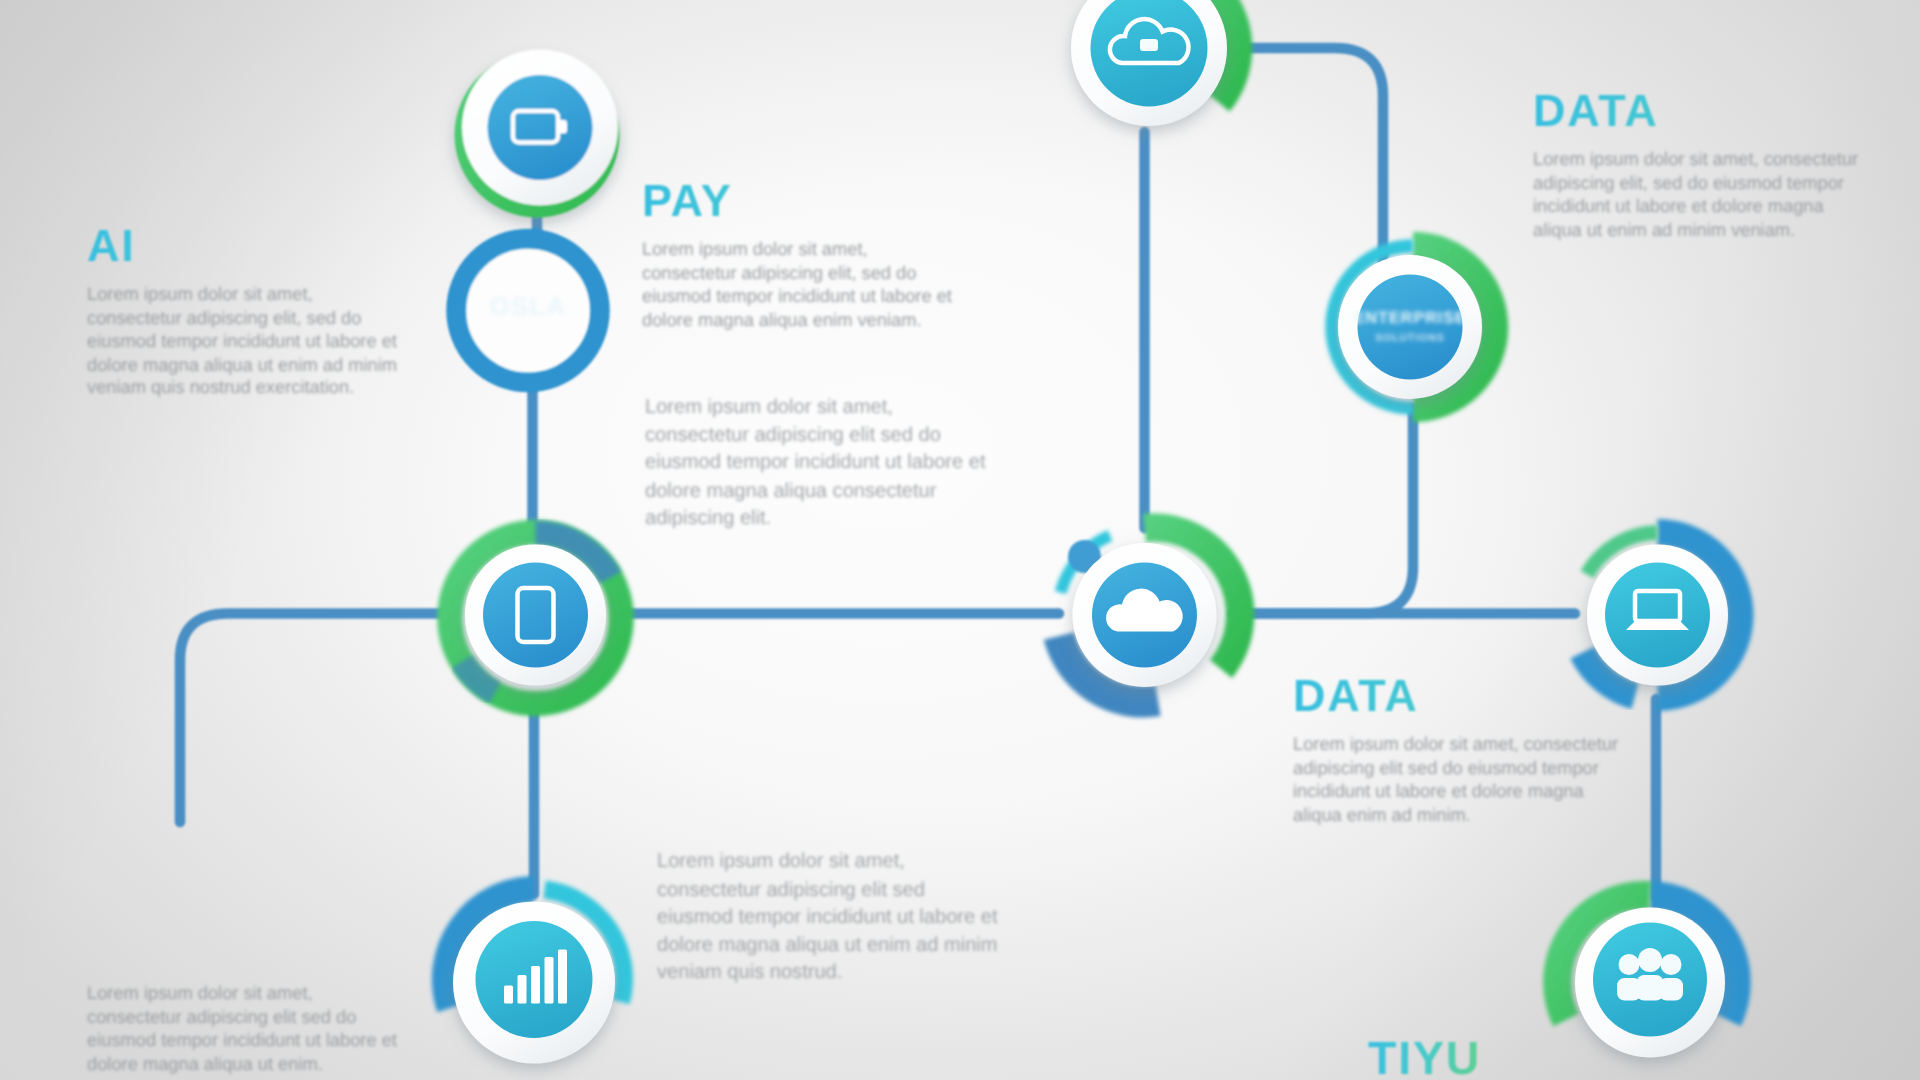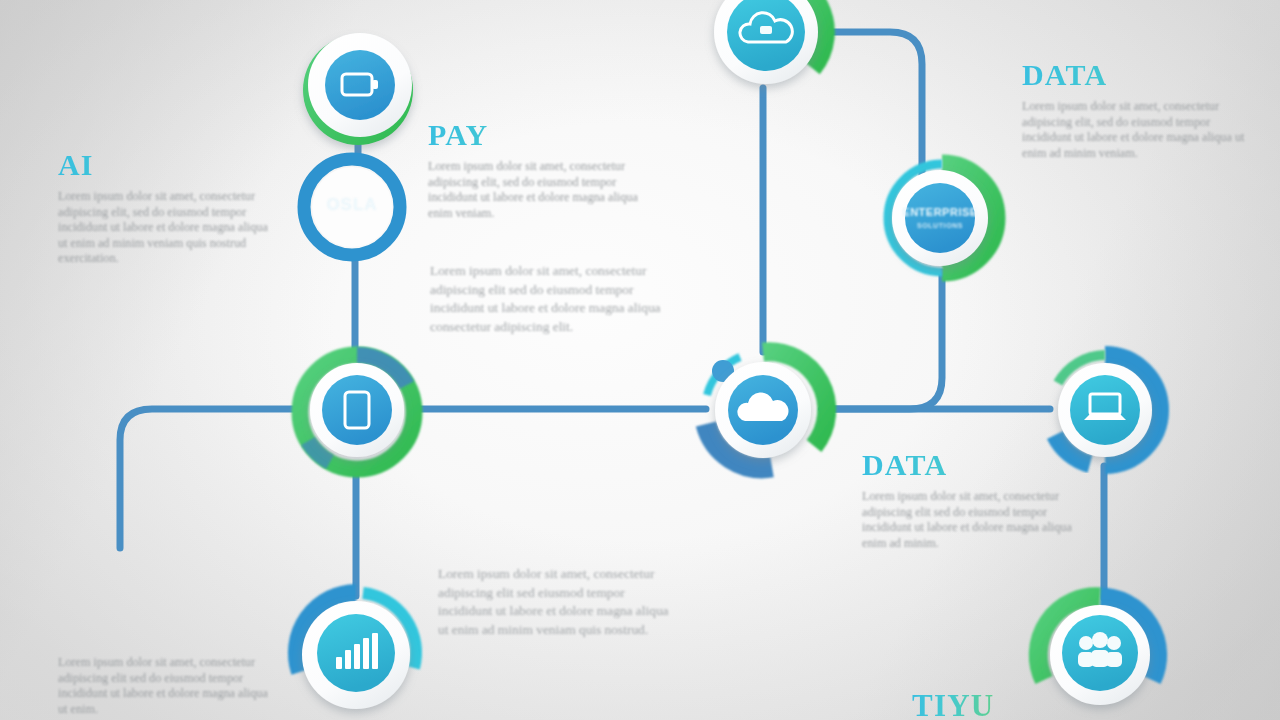--- a/index.html
+++ b/index.html
@@ -41,21 +41,20 @@
     top: 0;
     width: 1280px;
     height: 720px;
   }
   #lines { z-index: 1; }
 
   
   .tblock {
     position: absolute;
     z-index: 4;
-    font-family: Liberation Serif, serif;
   }
   .thead {
     font-size: 30px;
     font-weight: bold;
     letter-spacing: 1.2px;
     margin: 0 0 7px 0;
     background: linear-gradient(95deg, #39bfe0 0%, #45c9cf 45%, #5fd08f 100%);
     -webkit-background-clip: text;
     background-clip: text;
     color: transparent;

